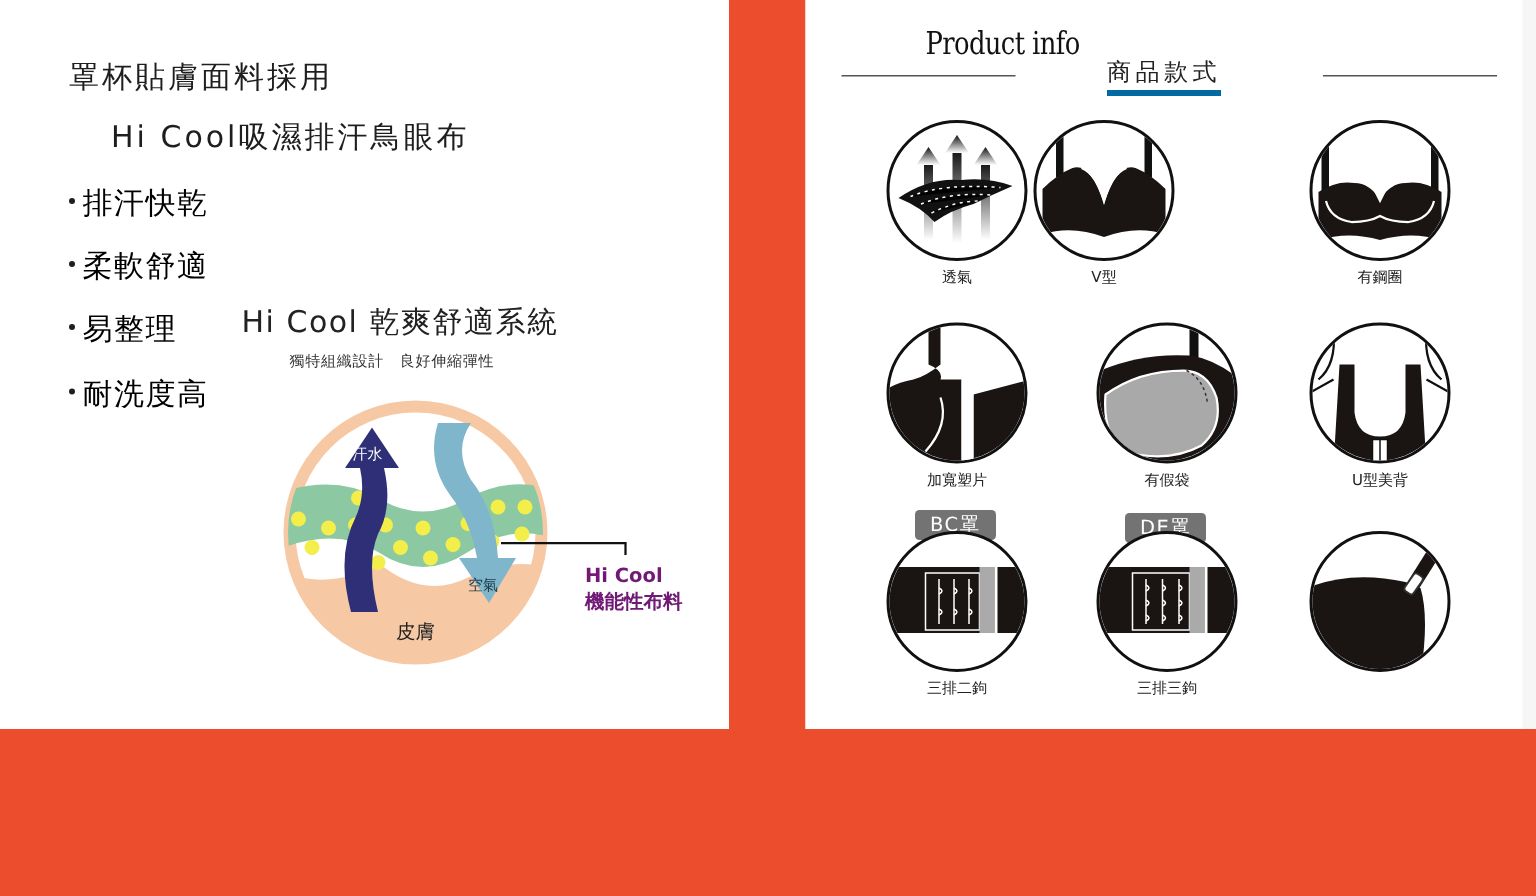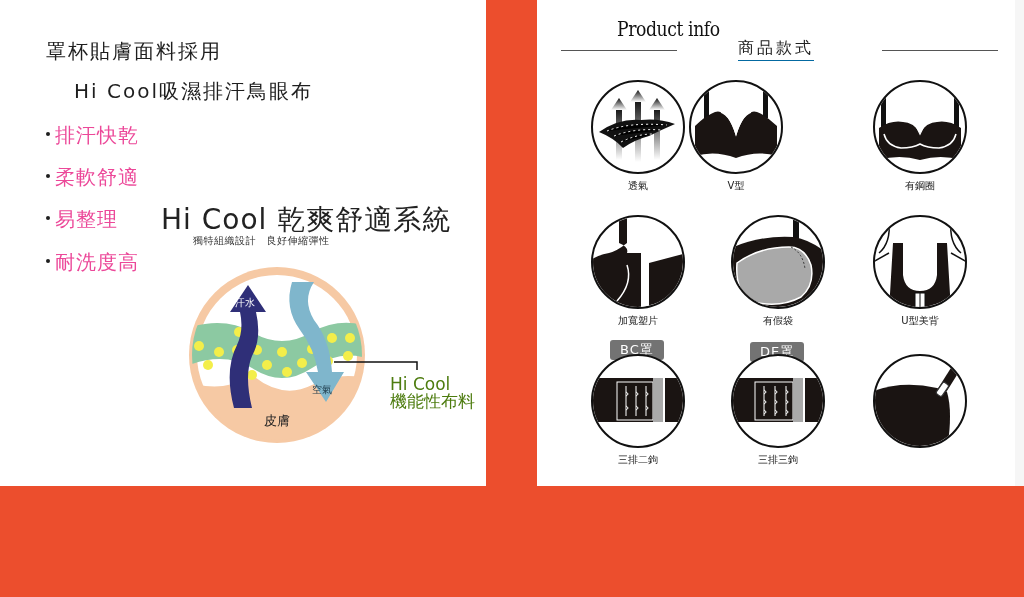--- a/index.html
+++ b/index.html
@@ -8,33 +8,33 @@
 
   .panel-left { position:absolute; left:0; top:0; width:486px; height:486px; background:#ffffff; }
   .strip-mid { position:absolute; left:486px; top:0; width:51px; height:486px; background:#ec4e2d; }
   .panel-right { position:absolute; left:537px; top:0; width:478px; height:486px; background:#ffffff; }
   .edge-right { position:absolute; left:1015px; top:0; width:9px; height:486px; background:#f6f6f6; }
   .band-bottom { position:absolute; left:0; top:486px; width:1024px; height:111px; background:#ec4e2d; }
 
   .headline { position:absolute; left:46px; font-size:20px; font-weight:normal; letter-spacing:2px; color:#1e1e1e; white-space:nowrap; }
   .h1 { top:38px; }
   .h2 { top:78px;margin-left:28px; }
-  .bullet { position:absolute; left:46px; font-size:20px; color:#ec4899; white-space:nowrap; letter-spacing:1px; }
+  .bullet { position:absolute; left:46px; font-size:20px; color:#000000; white-space:nowrap; letter-spacing:1px; }
   .bullet .dot { display:inline-block; width:4px; height:4px; border-radius:50%; background:#1e1e1e; vertical-align:middle; margin-right:5px; position:relative; top:-3px; }
 
-  .sys-title { position:absolute; left:161px; top:201px; font-size:28px; color:#222; white-space:nowrap; letter-spacing:1px; }
+  .sys-title { position:absolute; left:161px; top:201px; font-size:20px; color:#222; white-space:nowrap; letter-spacing:1px; }
   .sys-sub { position:absolute; left:193px; top:234px; font-size:10px; color:#333; white-space:nowrap; letter-spacing:0.5px; }
 
   .diagram { position:absolute; left:182px; top:260px; width:190px; height:190px; }
-  .hicool-label { position:absolute; left:390px; top:376px; font-size:17px; color:#4d7c0f; line-height:17px; white-space:nowrap; }
+  .hicool-label { position:absolute; left:390px; top:376px; font-size:13px; color:#701a75; line-height:17px; white-space:nowrap;font-weight:bold; }
 
   
   .pi-title { position:absolute; left:617px; top:17px; font-family:"DejaVu Serif","Liberation Serif",serif; font-size:21px; color:#111; letter-spacing:-0.5px; white-space:nowrap; transform:scaleX(0.82); transform-origin:left top; }
   .pi-line { position:absolute; height:1px; background:#555; }
-  .pi-sub { position:absolute; left:738px; top:38px; font-size:16px; color:#222; letter-spacing:3px; white-space:nowrap; border-bottom:1px solid #0369a1; padding-bottom:1px; }
+  .pi-sub { position:absolute; left:738px; top:38px; font-size:16px; color:#222; letter-spacing:3px; white-space:nowrap; border-bottom:4px solid #0369a1; padding-bottom:1px; }
 
   .feat { position:absolute; width:120px; text-align:center; }
   .feat svg { display:block; margin:0 auto; }
   .feat-label { font-size:10px; color:#222; margin-top:2px; line-height:16px; white-space:nowrap; }
   .cup-badge { position:absolute; background:#737373; color:#fff; font-size:13px; border-radius:3px; padding:1px 10px; letter-spacing:1px; white-space:nowrap; }
 </style>
 </head>
 <body>
 
 <div class="panel-left"></div>

